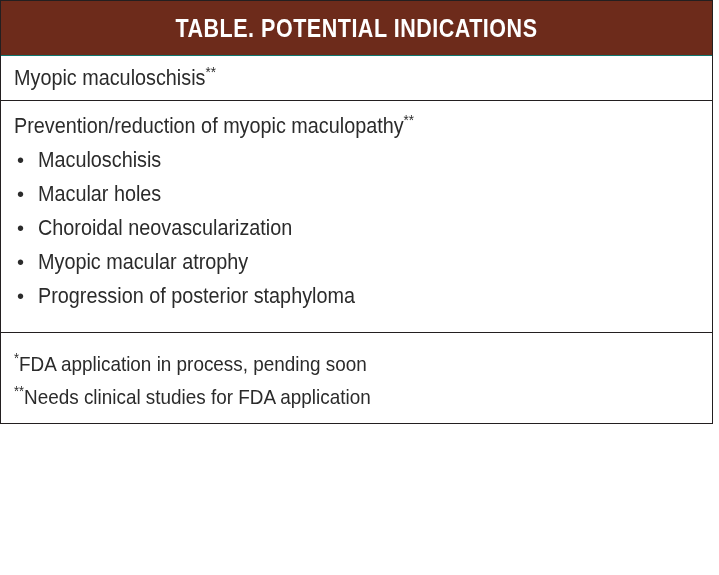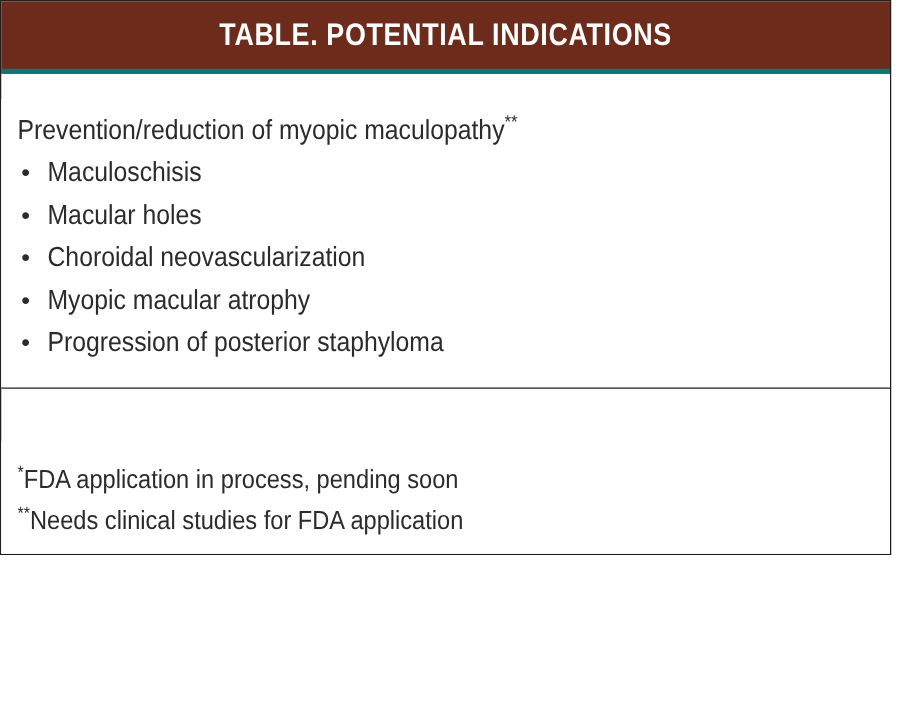--- a/index.html
+++ b/index.html
@@ -21,21 +21,21 @@
     box-sizing: border-box;
     border: 1px solid #231f20;
     background: #ffffff;
   }
   .table-header {
     background: #6d2b1b;
     height: 54px;
     display: flex;
     align-items: center;
     justify-content: center;
-    border-bottom: 4px solid #0f766e;
+    border-bottom: 1px solid #0f766e;
   }
   .table-header-title {
     color: #ffffff;
     font-family: "Liberation Sans Narrow", "Liberation Sans", sans-serif;
     font-weight: bold;
     font-size: 25px;
     letter-spacing: 0.6px;
     transform: scaleX(0.86);
     transform-origin: center center;
     white-space: nowrap;
@@ -43,41 +43,39 @@
   .row {
     box-sizing: border-box;
     border-bottom: 1px solid #231f20;
     padding: 0 0 0 13px;
     display: flex;
     flex-direction: column;
     justify-content: center;
   }
   .row:last-child {
     border-bottom: none;
-    margin-top: 42px;
   }
   .row.shade { background: #eae0d4; }
   .row.plain { background: #ffffff; }
 
   .row-text {
     color: #2b2b2b;
     font-family: "Liberation Sans Narrow", "Liberation Sans", sans-serif;
     font-size: 22px;
     line-height: 26px;
     transform: scaleX(0.9);
     transform-origin: left center;
     white-space: nowrap;
   }
   .simple-row { height: 45px; }
 
   .bullet-row {
     height: 232px;
     padding-top: 12px;
     justify-content: flex-start;
-    margin-top: 20px;
   }
   .bullet-head {
     margin-bottom: 8px;
   }
   .bullet-list {
     margin: 0;
     padding: 0;
     list-style: none;
   }
   .bullet-item {
@@ -126,20 +124,23 @@
 </head>
 <body>
 
 <div class="table-wrap">
 
   <div class="table-header">
     <div class="table-header-title">TABLE. POTENTIAL INDICATIONS</div>
   </div>
 
 
+  <div class="row plain simple-row">
+    <div class="row-text">Myopic maculoschisis<sup>**</sup></div>
+  </div>
 
 
   <div class="row plain bullet-row">
     <div class="row-text bullet-head">Prevention/reduction of myopic maculopathy<sup>**</sup></div>
     <ul class="bullet-list">
       <li class="bullet-item">
         <span class="bullet-dot">•</span>
         <span class="bullet-label">Maculoschisis</span>
       </li>
       <li class="bullet-item">

